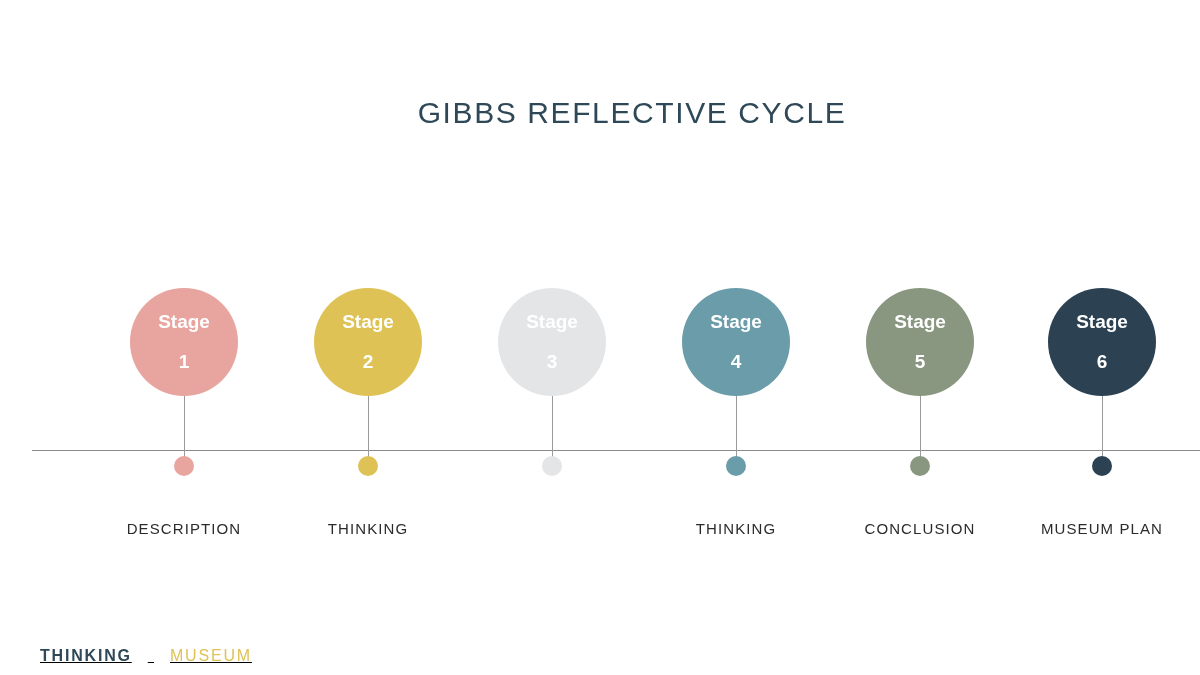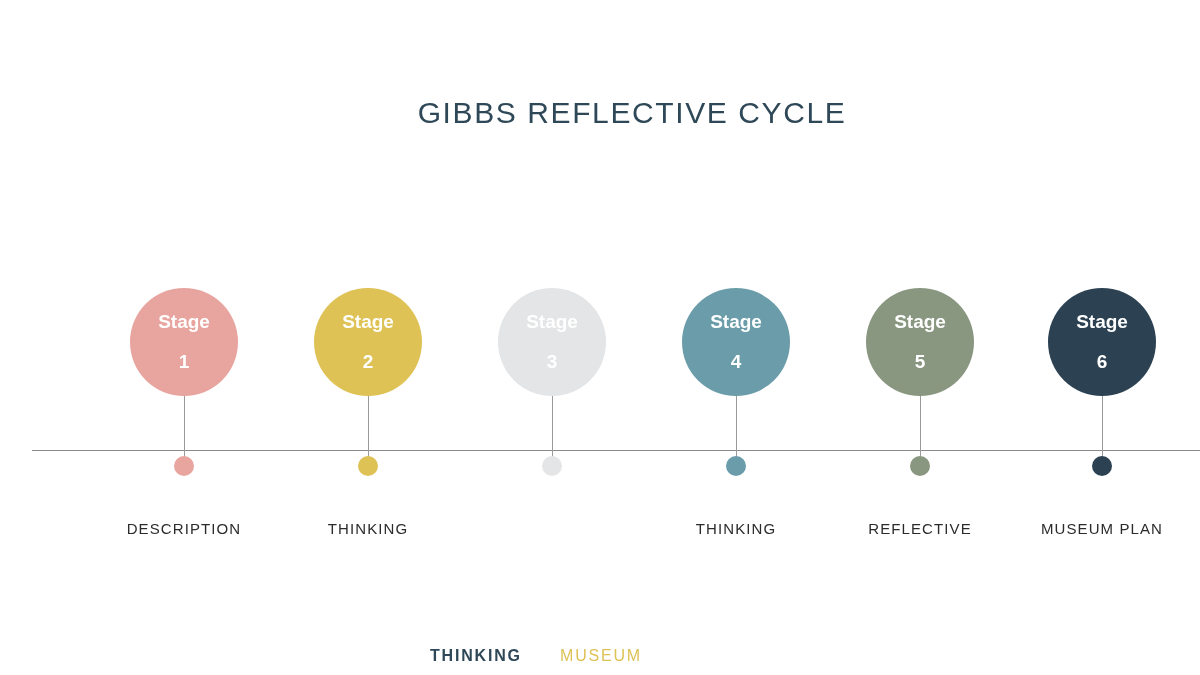--- a/index.html
+++ b/index.html
@@ -95,24 +95,24 @@
     font-size:15px;
     letter-spacing:1.1px;
     color:#2B2B2B;
     white-space:nowrap;
   }
 
   
   .brand {
     position:absolute;
     left:0; top:615px; width:1008px;
-    text-align:center;
     font-size:16px;
     letter-spacing:1.8px;
     white-space:nowrap;
+    text-decoration:underline;
   }
   .brand .brand-1 { font-weight:bold; color:#2F4858; }
   .brand .brand-2 { font-weight:400; color:#DEC256; }
 </style>
 </head>
 <body>
 
 <div class="slide">
 
   <div class="title">GIBBS REFLECTIVE CYCLE</div>
@@ -155,21 +155,21 @@
         <div class="dot" style="background: rgb(107, 156, 170);"></div>
         <div class="caption">THINKING</div>
       </div>
       <div class="stage" style="left: 876px;">
         <div class="bubble" style="background: rgb(137, 151, 128); color: rgb(255, 255, 255);">
           <span class="b-word">Stage</span>
           <span class="b-num">5</span>
         </div>
         <div class="stem" style="background: rgb(154, 154, 154);"></div>
         <div class="dot" style="background: rgb(137, 151, 128);"></div>
-        <div class="caption">REFLECTIVE</div>
+        <div class="caption">CONCLUSION</div>
       </div>
       <div class="stage" style="left: 1058px;">
         <div class="bubble" style="background: rgb(44, 66, 83); color: rgb(255, 255, 255);">
           <span class="b-word">Stage</span>
           <span class="b-num">6</span>
         </div>
         <div class="stem" style="background: rgb(154, 154, 154);"></div>
         <div class="dot" style="background: rgb(44, 66, 83);"></div>
         <div class="caption">MUSEUM PLAN</div>
       </div>

